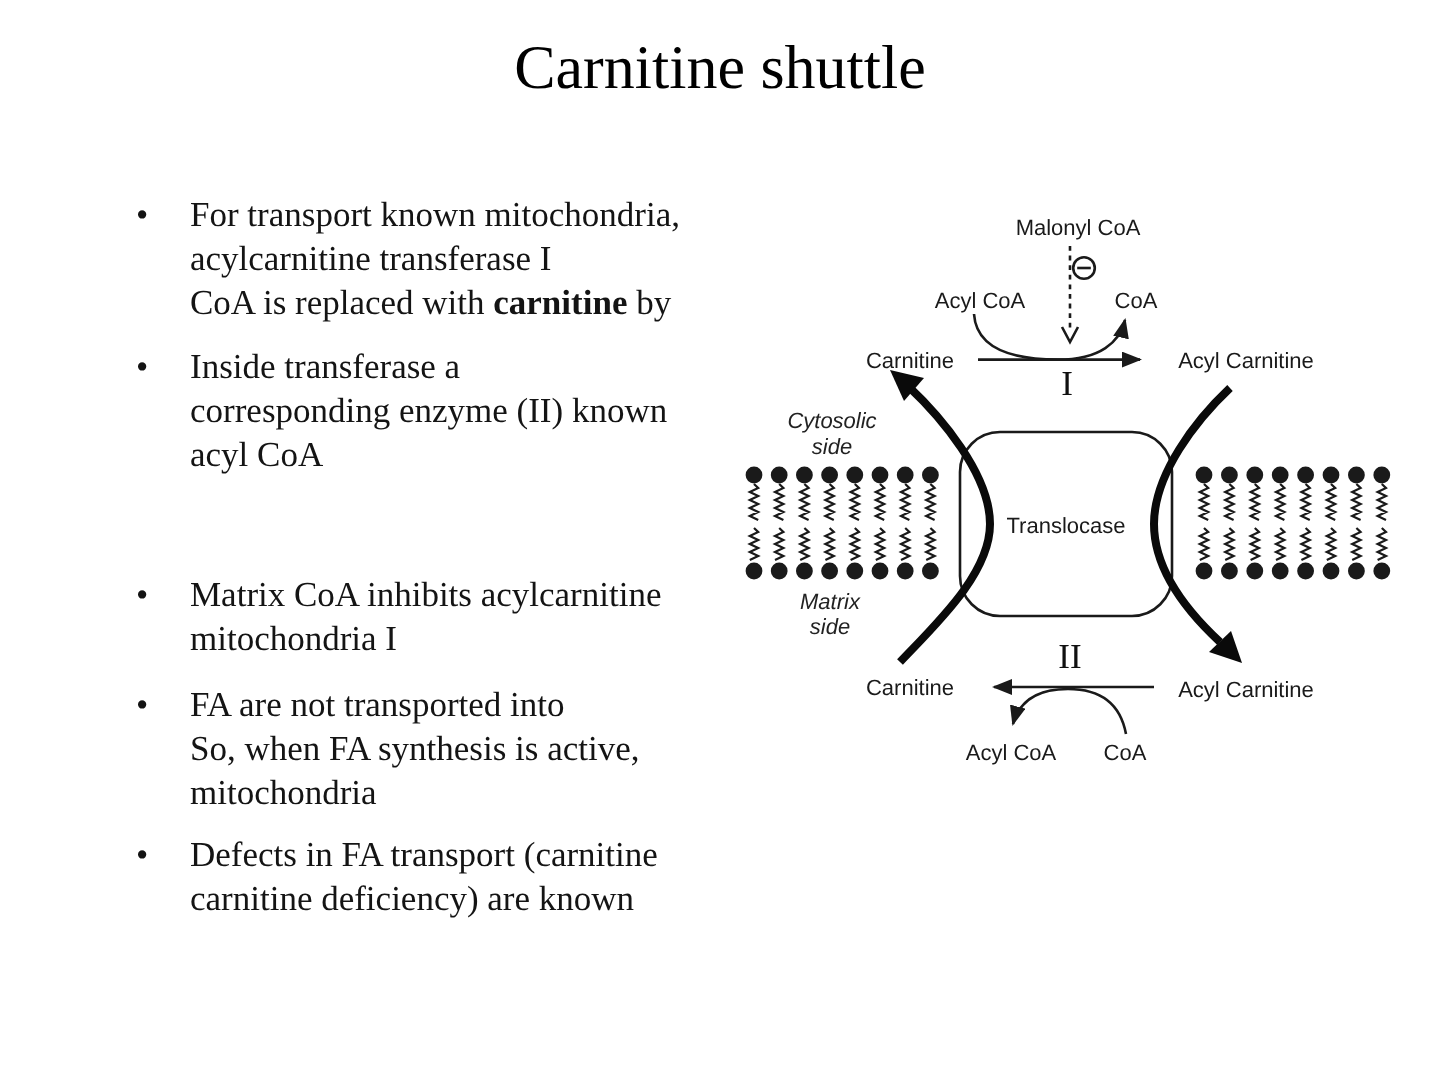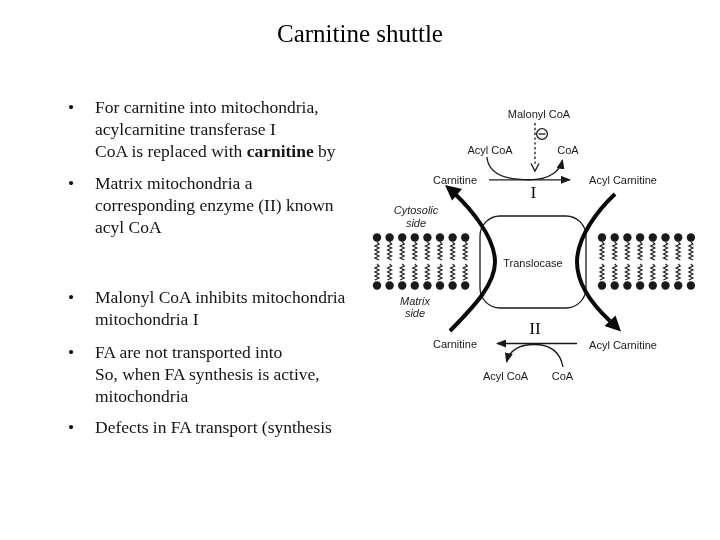--- a/index.html
+++ b/index.html
@@ -3,21 +3,21 @@
 <meta charset="utf-8">
 <style>
   html,body{margin:0;padding:0;}
   body{
     width:720px;height:540px;background:#ffffff;position:relative;
     font-family:"Liberation Serif", serif;overflow:hidden;
   }
   .slide{position:absolute;inset:0;width:720px;height:540px;background:#fff;}
   .title{
     position:absolute;top:13px;left:0;width:720px;text-align:center;
-    font-size:25px;line-height:42px;color:#000;font-weight:400;
+    font-size:31px;line-height:42px;color:#000;font-weight:400;
     font-family:"Liberation Serif", serif;
   }
   .bullets{
     position:absolute;left:68px;top:96px;width:318px;
     font-size:17.5px;line-height:22px;color:#141414;
   }
   .bullet{display:flex;}
   .bullet .marker{flex:none;width:27px;}
   .bullet .btext b{font-weight:700;}
   .line{white-space:nowrap;}
@@ -38,56 +38,57 @@
 
 <div class="slide">
 
   <div class="title">Carnitine shuttle</div>
 
   <div class="bullets">
 
     <div class="bullet mb10">
       <span class="marker">•</span>
       <div class="btext">
-        <div class="line">For carnitine into mitochondria,</div>
+        <div class="line">For transport known mitochondria,</div>
         <div class="line">acylcarnitine transferase I</div>
         <div class="line"><span>CoA is replaced with </span><b>carnitine</b><span> by</span></div>
       </div>
     </div>
 
     <div class="bullet mb48">
       <span class="marker">•</span>
       <div class="btext">
-        <div class="line">Matrix mitochondria a</div>
+        <div class="line">Inside transferase a</div>
         <div class="line">corresponding enzyme (II) known</div>
         <div class="line">acyl CoA</div>
       </div>
     </div>
 
     <div class="bullet mb11">
       <span class="marker">•</span>
       <div class="btext">
-        <div class="line">Malonyl CoA inhibits mitochondria</div>
+        <div class="line">Matrix CoA inhibits acylcarnitine</div>
         <div class="line">mitochondria I</div>
       </div>
     </div>
 
     <div class="bullet mb9">
       <span class="marker">•</span>
       <div class="btext">
         <div class="line">FA are not transported into</div>
         <div class="line">So, when FA synthesis is active,</div>
         <div class="line">mitochondria</div>
       </div>
     </div>
 
     <div class="bullet">
       <span class="marker">•</span>
       <div class="btext">
-        <div class="line">Defects in FA transport (synthesis</div>
+        <div class="line">Defects in FA transport (carnitine</div>
+        <div class="line">carnitine deficiency) are known</div>
       </div>
     </div>
 
   </div>
 
   <div class="diagram">
     <svg width="360" height="315" viewBox="360 90 360 315">
       <defs>
         <marker id="ah" markerUnits="userSpaceOnUse" markerWidth="10" markerHeight="8" refX="9" refY="4" orient="auto">
           <path d="M0,0 L10,4 L0,8 Z" fill="#1a1a1a"></path>

